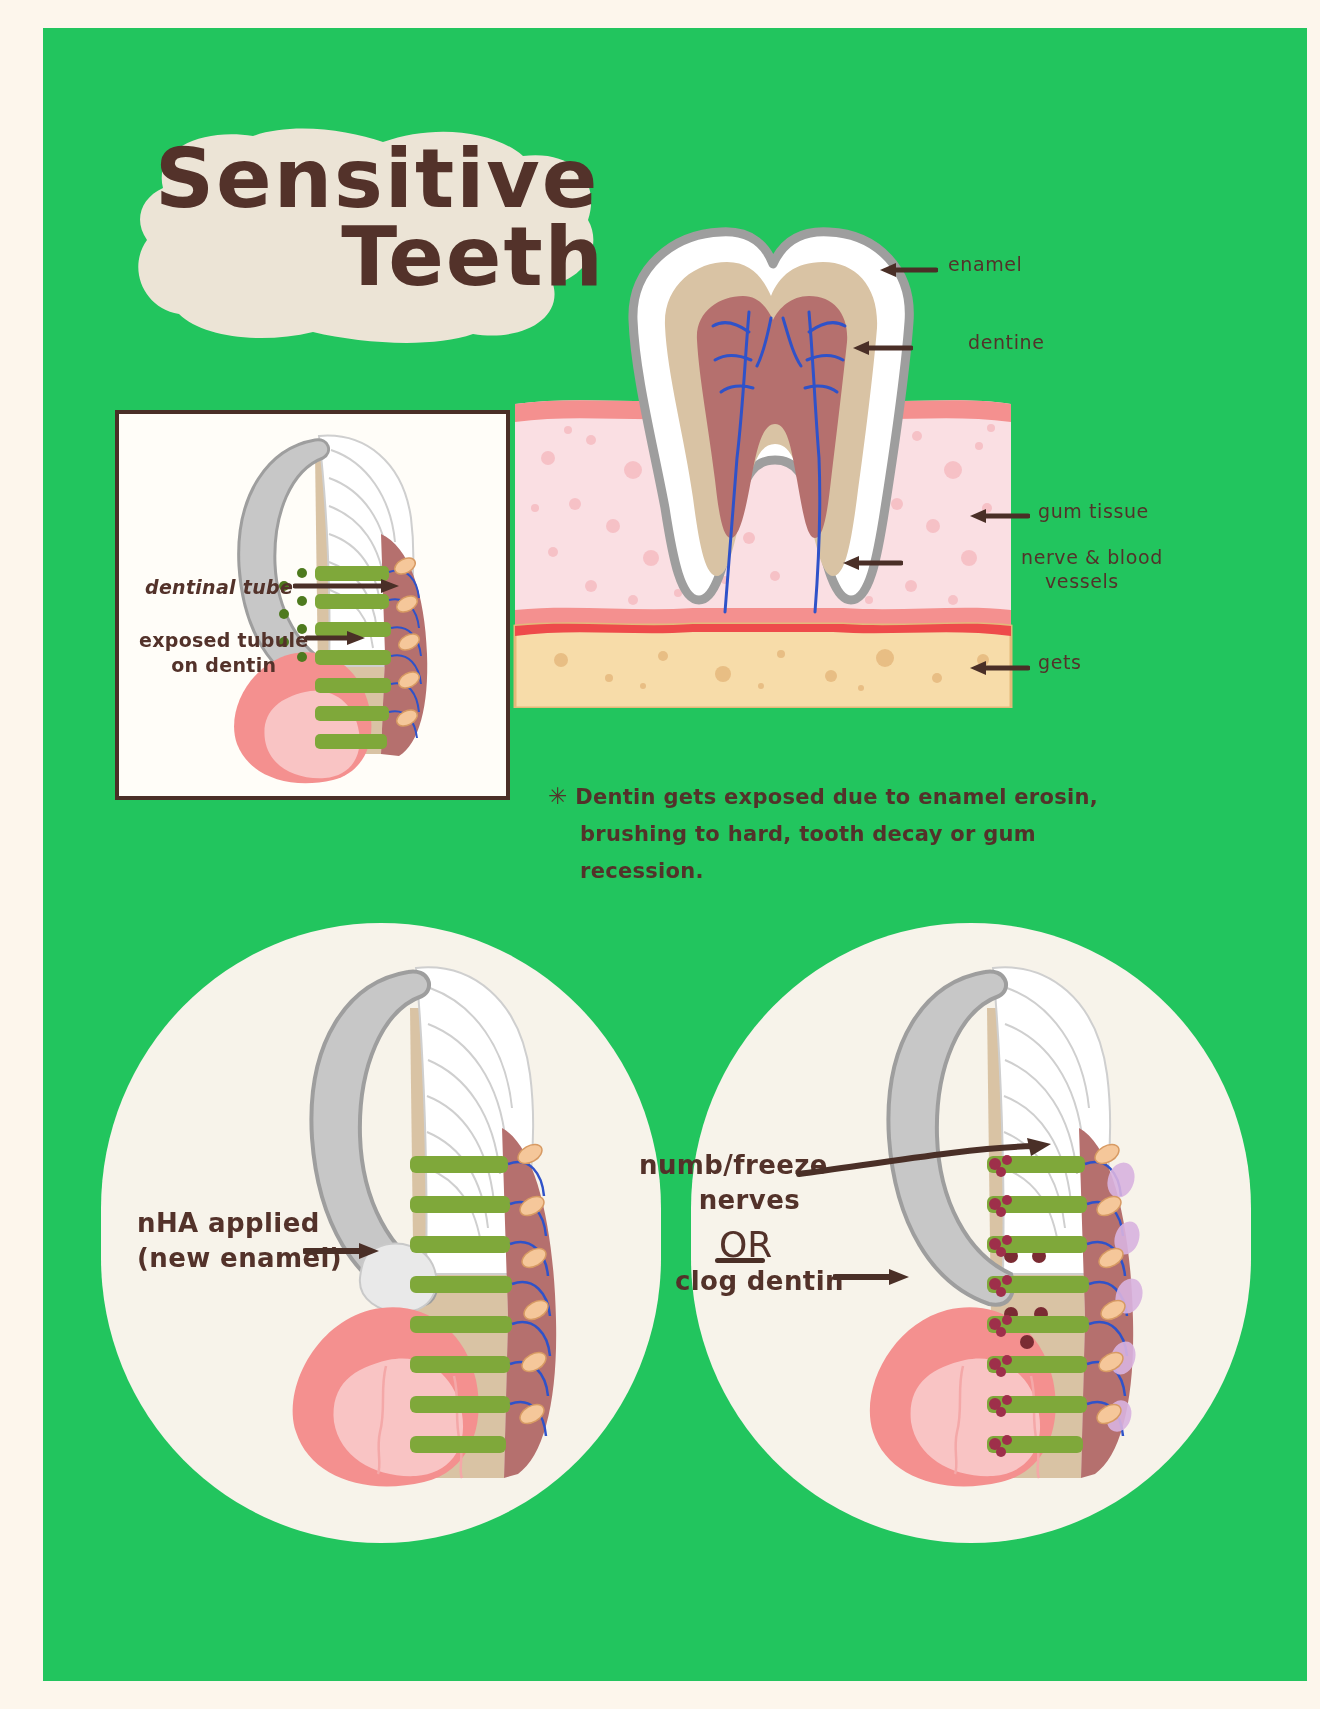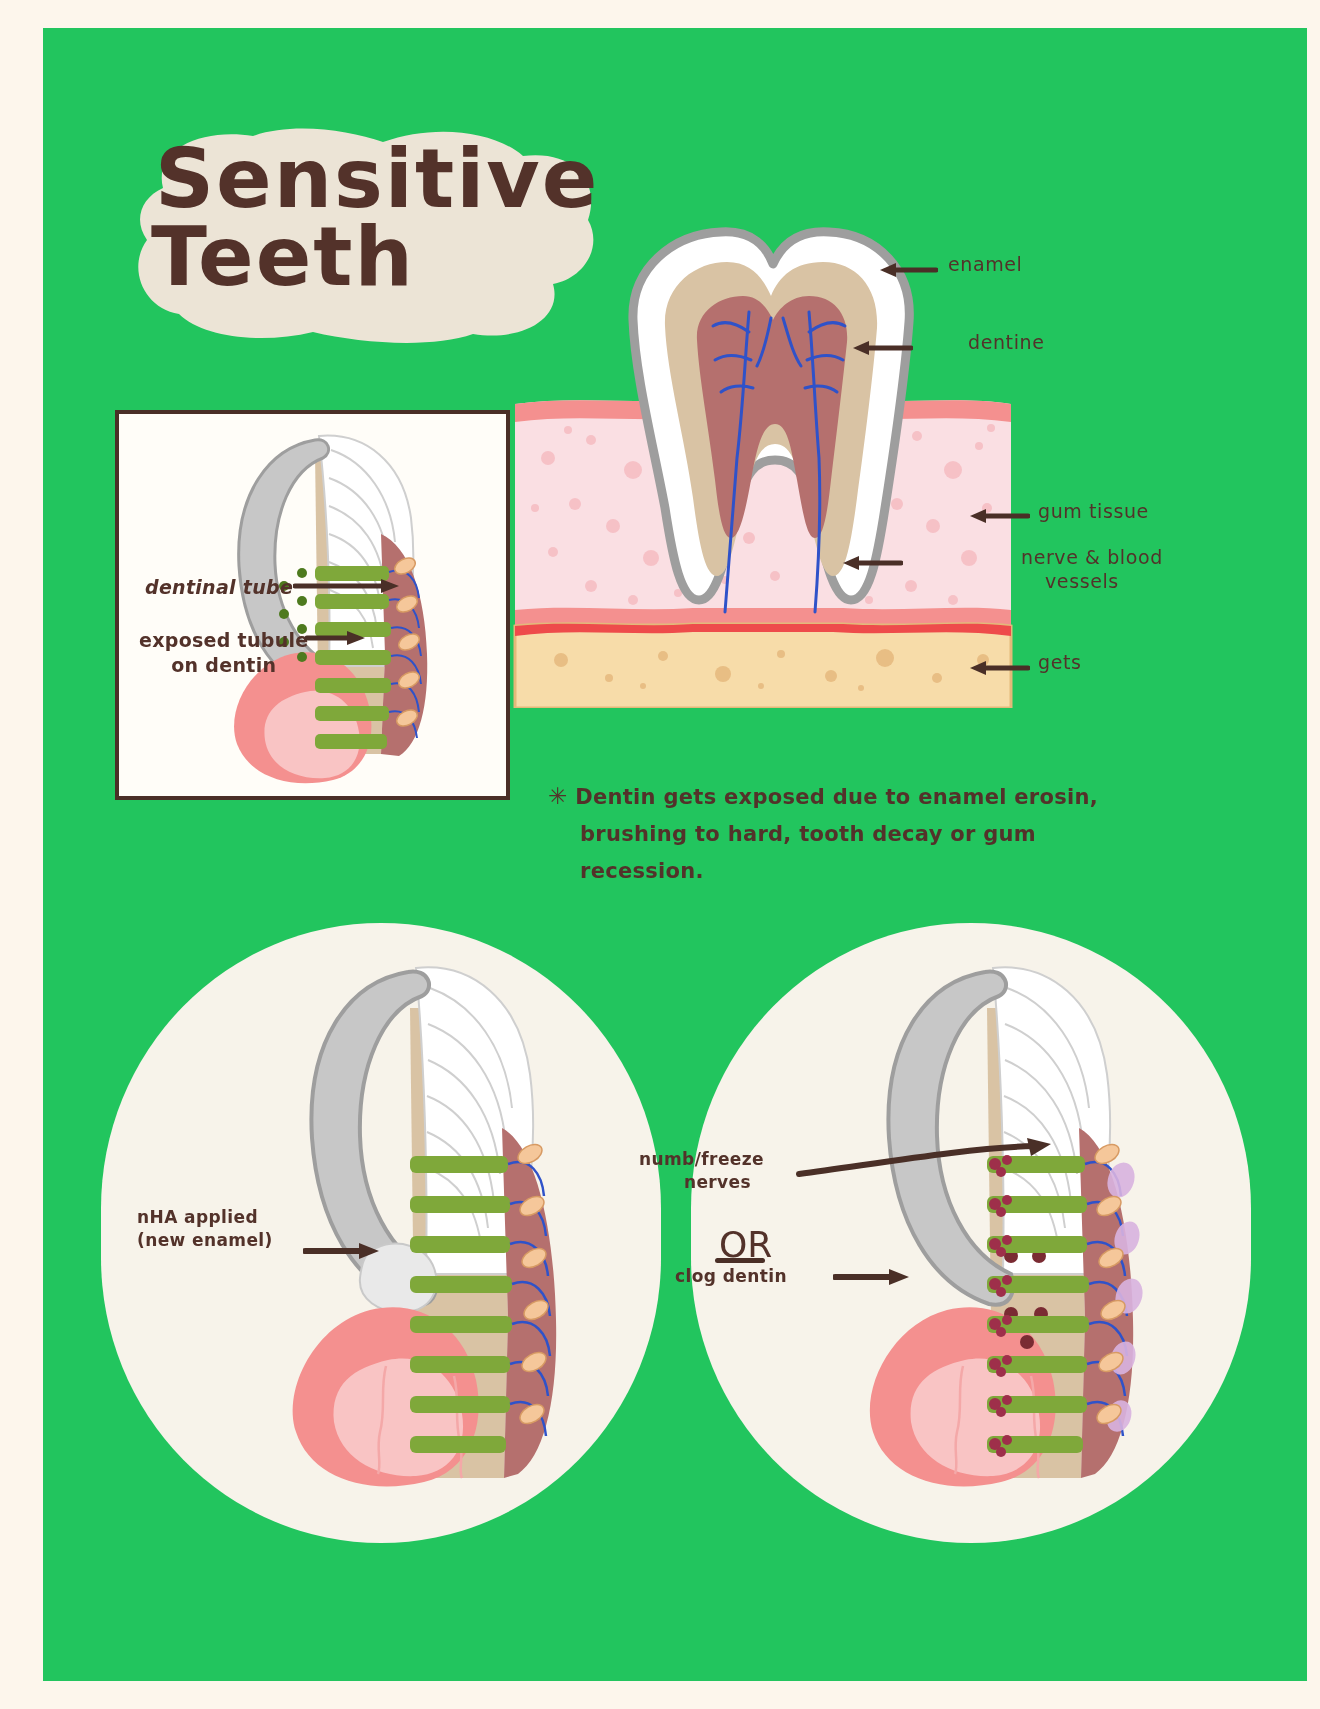--- a/index.html
+++ b/index.html
@@ -15,21 +15,21 @@
     background:#22c55e;
   }
   .hand{font-family:"DejaVu Sans",sans-serif;font-weight:700;color:#53322a;letter-spacing:.4px;}
 
   
   #title-block{position:absolute;left:90px;top:100px;width:470px;height:215px;}
   #title-blob{position:absolute;left:0;top:0;width:470px;height:215px;}
   #title-text{position:absolute;left:22px;top:12px;width:450px;
     font-size:82px;line-height:.95;color:#53322a;font-weight:700;
     font-family:"DejaVu Sans",sans-serif;letter-spacing:2px;}
-  #title-line2{display:block;margin-left:-4px;}
+  #title-line2{display:block;margin-left:-4px;text-align:right;}
 
   
   #tooth-diagram{position:absolute;left:470px;top:180px;width:500px;height:500px;}
   #tooth-svg{display:block;}
 
   
   .rlabel{position:absolute;color:#53322a;font-weight:400;font-size:19px;
     font-family:"DejaVu Sans",sans-serif;white-space:nowrap;letter-spacing:.6px;}
   .rl2{line-height:1.25;}
 
@@ -51,21 +51,21 @@
   
   #cmp-head{position:absolute;left:120px;top:820px;width:1030px;height:70px;}
   .cmp-title{position:absolute;color:#53322a;font-weight:700;font-size:36px;
     font-family:"DejaVu Sans",sans-serif;white-space:nowrap;letter-spacing:.5px;}
   .hl{position:absolute;background:#ece4d6;border-radius:14px;}
   .uline{position:absolute;height:6px;background:#4a2f27;border-radius:4px;}
   #vs{position:absolute;color:#53322a;font-weight:700;font-size:30px;}
 
   
   .oval{position:absolute;background:#f7f3ea;border-radius:50%/46%;}
-  .blabel{position:absolute;color:#53322a;font-weight:700;font-size:17px;
+  .blabel{position:absolute;color:#53322a;font-weight:700;font-size:26px;
     font-family:"DejaVu Sans",sans-serif;white-space:nowrap;letter-spacing:.4px;}
   .blabel.two{line-height:1.35;}
   #or-text{position:absolute;color:#53322a;font-weight:400;font-size:36px;}
   #or-underline{position:absolute;height:5px;background:#4a2f27;border-radius:3px;}
 
   
   #footer{position:absolute;left:0;top:1588px;width:1264px;text-align:center;
     color:#6a5547;font-size:19px;font-family:"DejaVu Sans",sans-serif;letter-spacing:.6px;}
 </style>
 </head>

